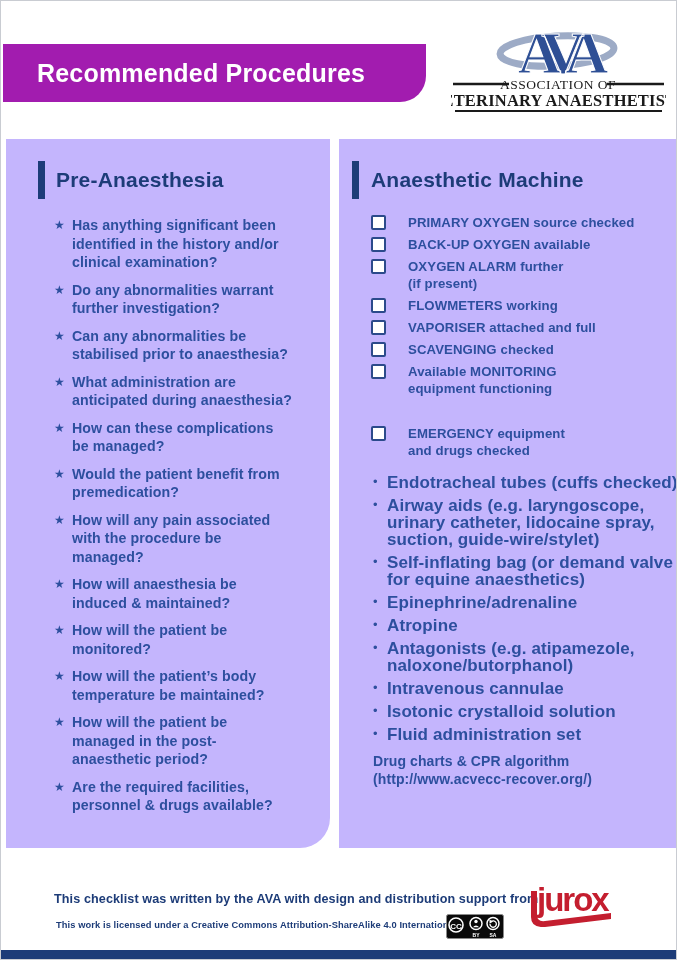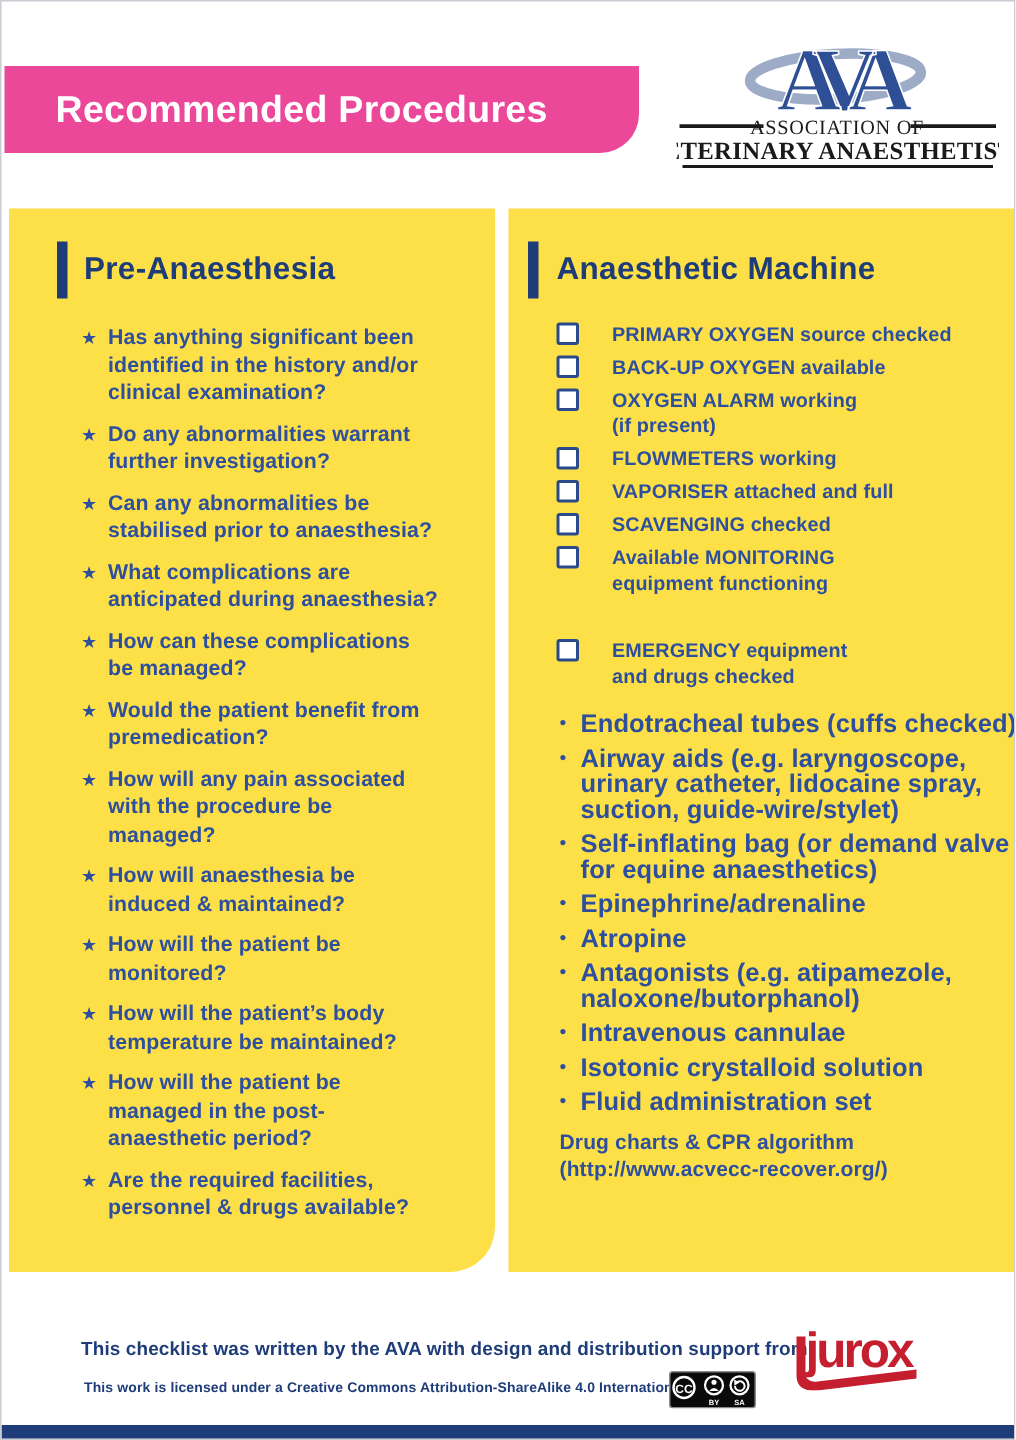--- a/index.html
+++ b/index.html
@@ -6,31 +6,31 @@
   * { box-sizing:border-box; }
   .page {
     position:relative; width:677px; height:960px; background:#ffffff;
     border:1px solid #c9ccd2; overflow:hidden;
     font-family:"Liberation Sans","DejaVu Sans",sans-serif;
   }
 
   
   .banner {
     position:absolute; left:2px; top:43px; width:423px; height:58px;
-    background:#ec4899; border-radius:0 0 26px 0;
+    background:#a21caf; border-radius:0 0 26px 0;
     display:flex; align-items:center; padding-left:34px;
   }
   .banner h1 {
     margin:0; color:#ffffff; font-size:25px; font-weight:bold; letter-spacing:0.2px;
   }
   .logo { position:absolute; left:450px; top:10px; width:215px; height:102px; }
 
   
   .panel {
-    position:absolute; top:138px; height:709px; background:#fde047;
+    position:absolute; top:138px; height:709px; background:#c4b5fd;
     border-radius:0 0 30px 0; color:#2d4f9e;
   }
   .panel-left  { left:5px;   width:324px; padding:22px 18px 0 32px; }
   .panel-right { left:338px; width:368px; padding:22px 10px 0 13px; }
 
   .sec-head { display:flex; align-items:center; }
   .sec-head .bar { width:7px; height:38px; background:#1d3c78; flex:0 0 auto; }
   .sec-head h2 {
     margin:0 0 0 12px; color:#1d3c78; font-size:21px; font-weight:bold; letter-spacing:0.2px;
   }
@@ -124,21 +124,21 @@
         </li>
 
         <li>
           <span class="star">★</span>
           <span class="q-text">Can any abnormalities be
 stabilised prior to anaesthesia?</span>
         </li>
 
         <li>
           <span class="star">★</span>
-          <span class="q-text">What complications are
+          <span class="q-text">What administration are
 anticipated during anaesthesia?</span>
         </li>
 
         <li>
           <span class="star">★</span>
           <span class="q-text">How can these complications
 be managed?</span>
         </li>
 
         <li>
@@ -199,21 +199,21 @@
           <span class="cklabel">PRIMARY OXYGEN source checked</span>
         </li>
 
         <li>
           <span class="ckbox"></span>
           <span class="cklabel">BACK-UP OXYGEN available</span>
         </li>
 
         <li>
           <span class="ckbox"></span>
-          <span class="cklabel">OXYGEN ALARM working
+          <span class="cklabel">OXYGEN ALARM further
 (if present)</span>
         </li>
 
         <li>
           <span class="ckbox"></span>
           <span class="cklabel">FLOWMETERS working</span>
         </li>
 
         <li>
           <span class="ckbox"></span>

